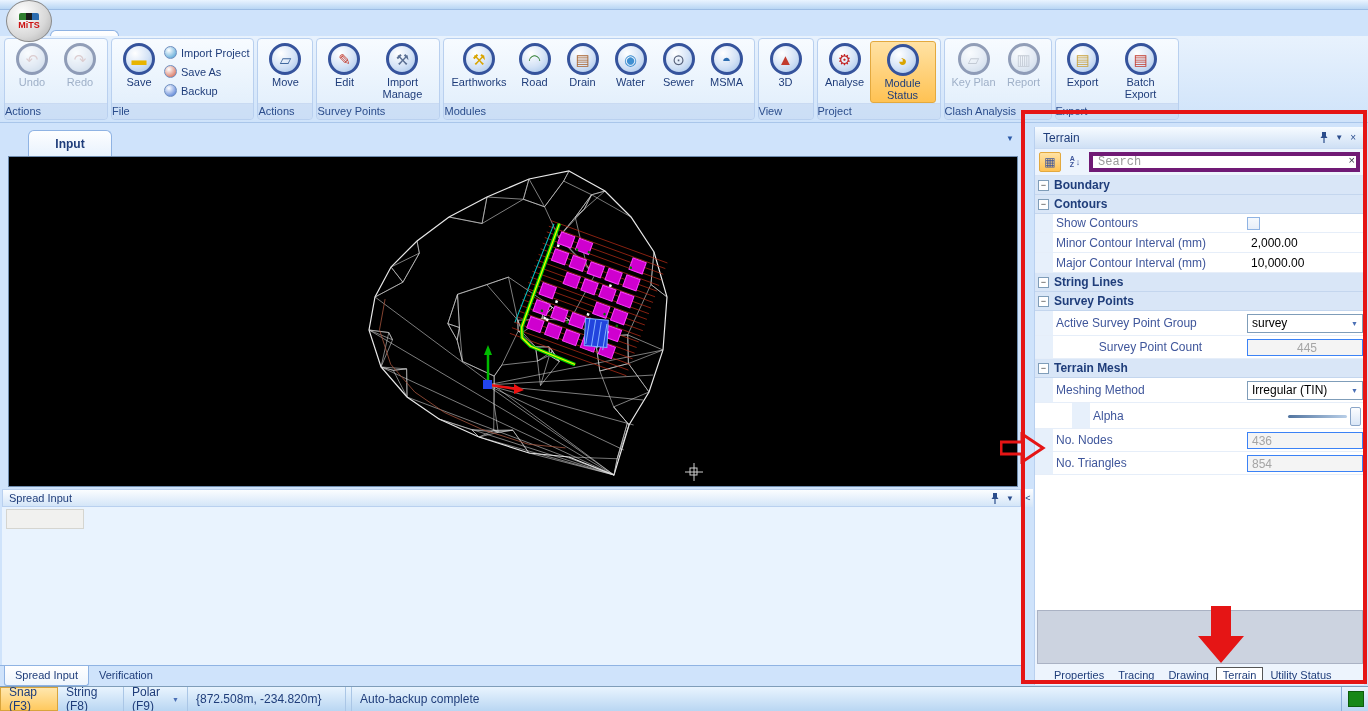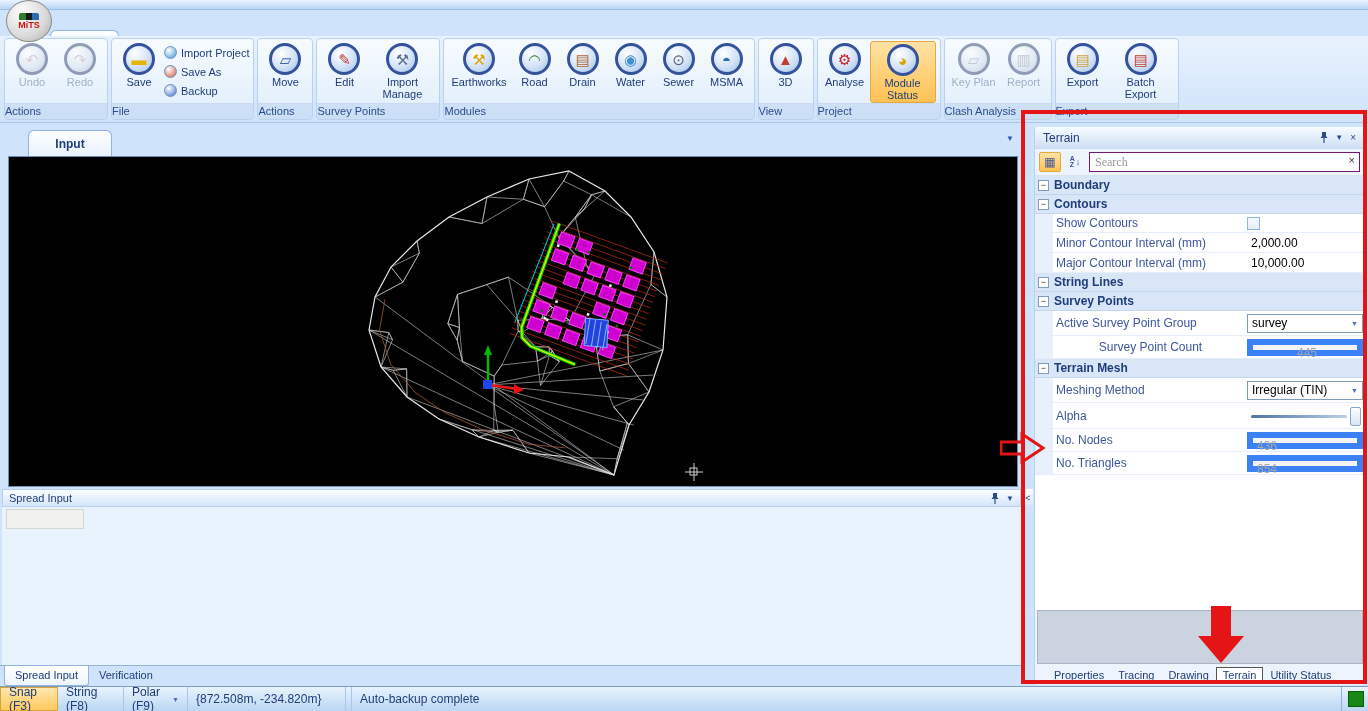--- a/index.html
+++ b/index.html
@@ -86,22 +86,22 @@
     border-bottom:1px solid #c9daf2; }
   .p-title .sp { flex:1; }
   .p-tools { height:26px; display:flex; align-items:center; gap:3px; padding:0 4px; }
   .tbtn { width:22px; height:20px; display:flex; align-items:center; justify-content:center;
     border-radius:2px; font-size:12px; color:#3f569b; cursor:default; }
   .tbtn.orange { background:linear-gradient(#ffe2a4,#ffc253); border:1px solid #e3a93e; }
   .tbtn.sort { flex-direction:row; gap:1px; }
   .tbtn.sort .az { font-size:7px; line-height:6px; font-weight:bold; }
   .tbtn.sort .dn { font-size:9px; }
   .p-search { flex:1; height:20px; position:relative; }
-  .p-search input { width:100%; height:100%; border:1px solid #701a75; font-size:12px;
-    padding:0 18px 0 5px; font-family:Liberation Serif, serif; color:#333; }
+  .p-search input { width:100%; height:100%; border:4px solid #701a75; font-size:12px;
+    padding:0 18px 0 5px; font-family:Liberation Mono, monospace; color:#333; }
   .p-search input::placeholder { color:#999; }
   .p-search .x { position:absolute; right:5px; top:2px; font-size:11px; color:#334; cursor:default; }
   .pgrid { position:absolute; left:0; top:48px; width:330px; height:435px; background:#fff;
     overflow:hidden; border-top:1px solid #d8e4f4; }
   .prow { display:flex; align-items:center; border-bottom:1px solid #e6eef9; background:#fff; }
   .prow .pindent { width:18px; align-self:stretch; background:#e7f0fb; flex:none; }
   .prow .plabel { width:192px; padding-left:3px; font-size:12px; color:#3f569b; flex:none;
     white-space:nowrap; overflow:hidden; }
   .prow .pval { flex:1; position:relative; align-self:stretch; display:flex; align-items:center;
     padding:1px 2px; }
@@ -109,21 +109,21 @@
     height:19px; }
   .pcat .minus { width:11px; height:11px; margin:0 5px 0 3px; background:#fff;
     border:1px solid #7f9db9; font-size:9px; line-height:9px; text-align:center; color:#333; }
   .pcat .clabel { font-size:12px; font-weight:bold; color:#1f3d7a; }
   .cb { width:13px; height:13px; border:1px solid #8fb3e3;
     background:linear-gradient(#f6f9fd,#e7eef8); font-size:10px; line-height:11px;
     text-align:center; color:#2668c9; }
   .ddv { width:100%; height:19px; border:1px solid #7f9db9; background:#fff; display:flex;
     align-items:center; font-size:12px; color:#000; padding-left:4px; }
   .ddv .ar { margin-left:auto; width:15px; text-align:center; color:#4a6fb5; font-size:7px; }
-  .rov { width:100%; height:17px; background:#f4f4f4; border:6px solid #3b82f6;
+  .rov { width:100%; height:17px; background:#f4f4f4; border:1px solid #3b82f6;
     color:#a5a5a5; font-size:12px; padding:1px 0 0 4px; }
   .txv { font-size:12px; color:#000; padding-left:4px; }
   .slider { position:relative; width:100%; height:100%; }
   .sl-track { position:absolute; left:4px; right:16px; top:50%; height:3px; margin-top:-1px;
     background:linear-gradient(90deg,#51749f,#b9cfe8); border-radius:2px; }
   .sl-handle { position:absolute; right:2px; top:3px; width:11px; height:19px;
     background:linear-gradient(#fcfdff,#d9e6f6); border:1px solid #8aa5c8; border-radius:2px; }
   .pfooter { position:absolute; left:2px; top:483px; width:326px; height:54px;
     background:#ccd3e0; border:1px solid #aab2c4; }
   .ptabs { position:absolute; left:0; top:538px; width:330px; height:20px; display:flex;
@@ -741,21 +741,21 @@
         <div class="prow" style="height: 25px;">
           <span class="pindent"></span>
           <span class="plabel">Meshing Method</span>
           <span class="pval">
             <div class="ddv">
               <span>Irregular (TIN)</span>
               <span class="ar">▼</span>
             </div>
           </span>
         </div>
-        <div class="prow" style="height: 26px;">
+        <div class="prow" style="height: 26px; padding-left: 37px;">
           <span class="pindent"></span>
           <span class="plabel">Alpha</span>
           <span class="pval">
             <div class="slider">
               <div class="sl-track"></div>
               <div class="sl-handle"></div>
             </div>
           </span>
         </div>
         <div class="prow" style="height: 23px;">

